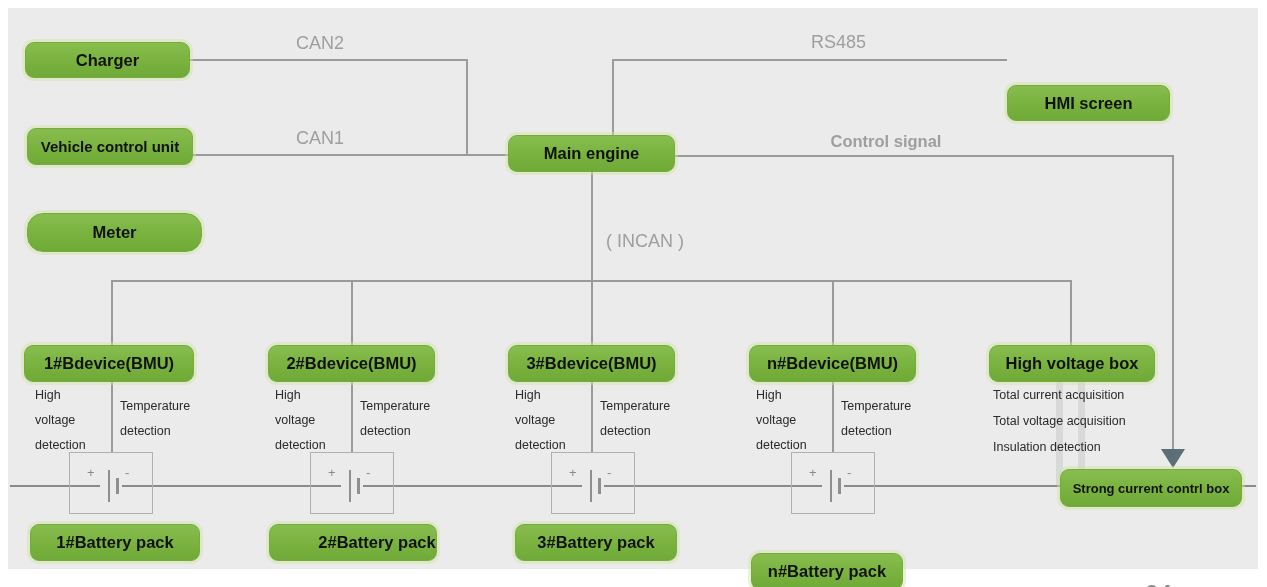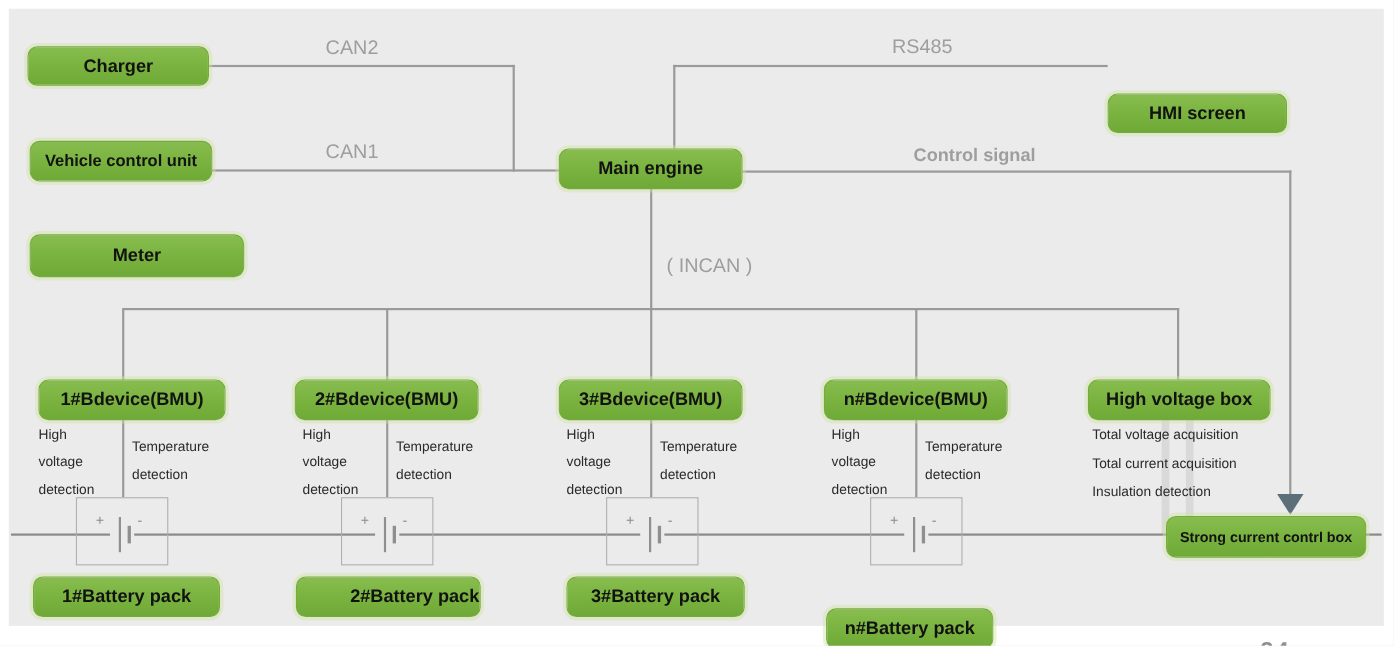--- a/index.html
+++ b/index.html
@@ -124,25 +124,25 @@
 
 <div class="batt-box" style="left:791px;top:452px;"></div>
 <div class="gapcover" style="left:822px;top:481px;width:22px;height:10px;"></div>
 <div class="plate" style="left:830px;top:470px;width:2px;height:32px;"></div>
 <div class="plate" style="left:838px;top:478px;width:3px;height:16px;"></div>
 <span class="sign" style="left:809px;top:466px;">+</span>
 <span class="sign" style="left:847px;top:466px;">-</span>
 
 <div class="node" style="left:25px;top:42px;width:165px;height:36px;">Charger</div>
 <div class="node" style="left:27px;top:128px;width:166px;height:37px;font-size:15px;">Vehicle control unit</div>
-<div class="node" style="left:27px;top:213px;width:195px;height:39px;">Meter</div>
+<div class="node" style="left:27px;top:213px;width:175px;height:39px;border-radius:16px;">Meter</div>
 <div class="node" style="left:508px;top:135px;width:167px;height:37px;">Main engine</div>
 <div class="node" style="left:1007px;top:41px;width:163px;height:36px;margin-top:44px;">HMI screen</div>
 
-<div class="node" style="left:24px;top:345px;width:170px;height:37px;margin-left:11px;">1#Bdevice(BMU)</div>
+<div class="node" style="left:24px;top:345px;width:170px;height:37px;">1#Bdevice(BMU)</div>
 <div class="node" style="left:268px;top:345px;width:167px;height:37px;">2#Bdevice(BMU)</div>
 <div class="node" style="left:508px;top:345px;width:167px;height:37px;">3#Bdevice(BMU)</div>
 <div class="node" style="left:749px;top:345px;width:167px;height:37px;">n#Bdevice(BMU)</div>
 <div class="node" style="left:989px;top:345px;width:166px;height:37px;">High voltage box</div>
 
 <div class="node" style="left:30px;top:524px;width:170px;height:37px;">1#Battery pack</div>
 <div class="node" style="left:269px;top:524px;width:168px;height:37px;padding-left:48px;">2#Battery pack</div>
 <div class="node" style="left:515px;top:524px;width:162px;height:37px;">3#Battery pack</div>
 <div class="node" style="left:751px;top:553px;width:152px;height:37px;">n#Battery pack</div>
 
@@ -188,18 +188,18 @@
   <div>High</div>
   <div>voltage</div>
   <div>detection</div>
 </div>
 <div class="ann" style="left:841px;top:394px;">
   <div>Temperature</div>
   <div>detection</div>
 </div>
 
 <div class="ann wide" style="left:993px;top:383px;">
+  <div>Total current acquisition</div>
   <div>Total voltage acquisition</div>
-  <div>Total current acquisition</div>
   <div>Insulation detection</div>
 </div>
 
 <div class="pagenum" style="left:1146px;top:580px;">34</div>
 
 </body></html>

